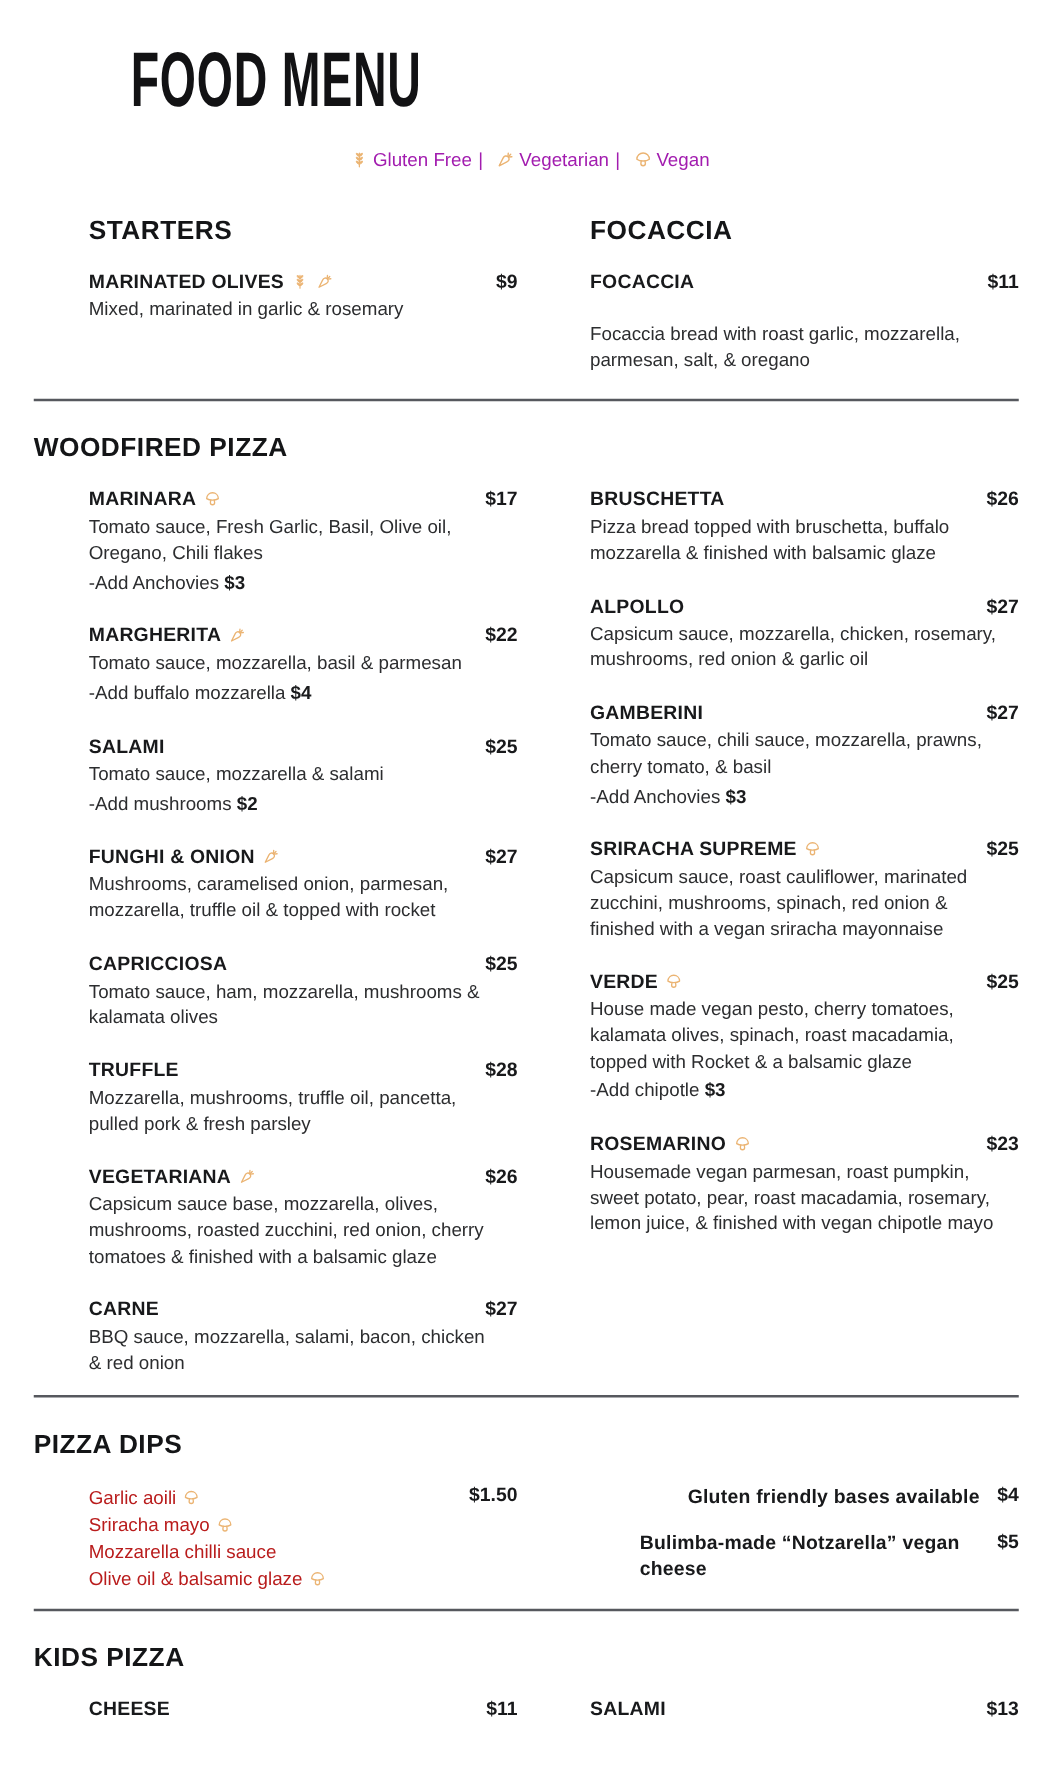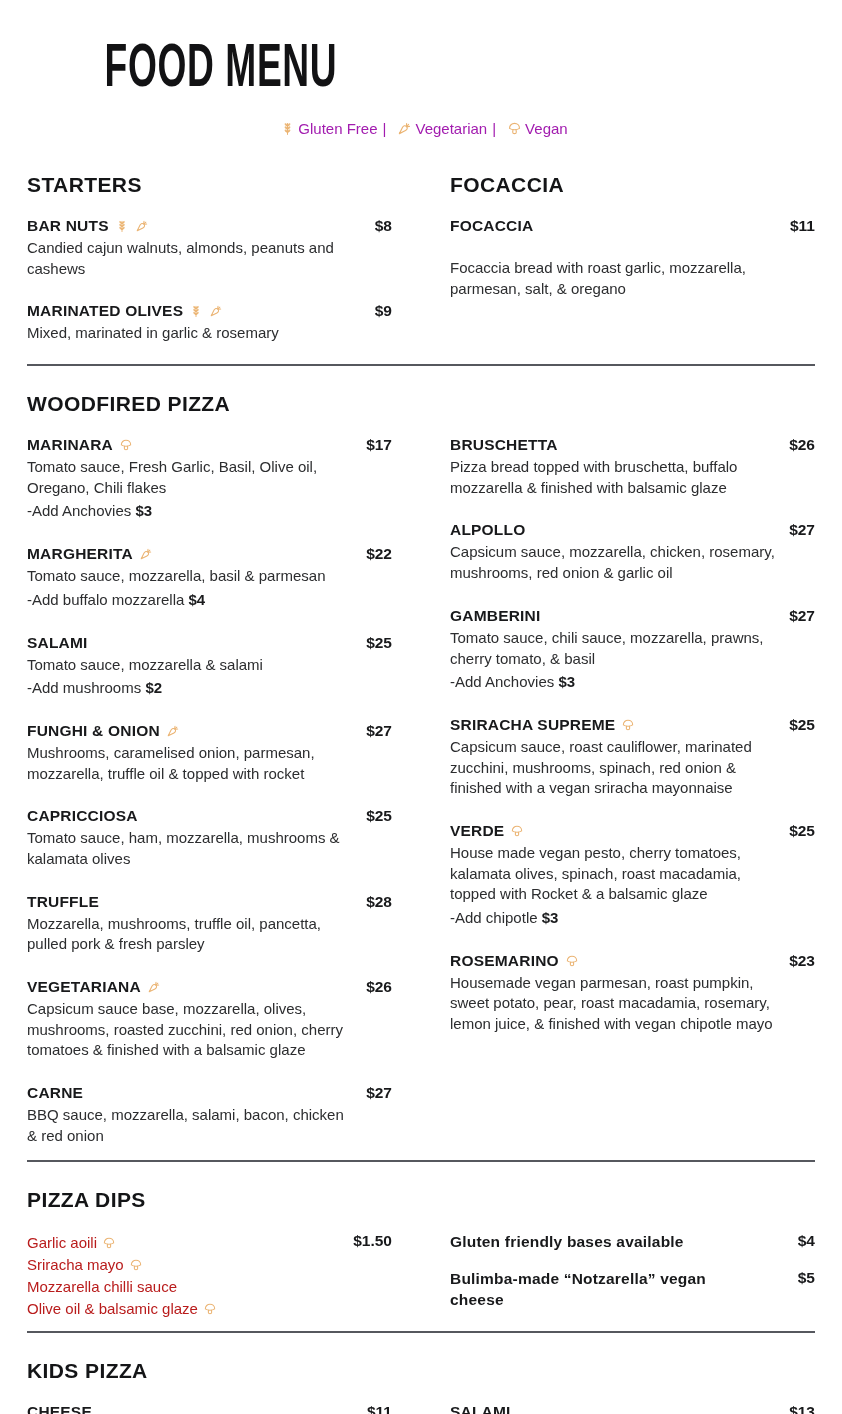--- a/index.html
+++ b/index.html
@@ -21,21 +21,21 @@
     color:#121214;
   }
 
   
   .legend { text-align:center; font-size:15px; color:#a21caf; margin:0 0 36px 0; }
   .legend .leg-item { white-space:nowrap; }
   .legend svg { width:15px; height:15px; vertical-align:-2px; margin-right:3px; color:#EBB473; }
   .legend .pipe { margin:0 5px; }
 
   
-  .grid2 { display:grid; grid-template-columns:1fr 1fr; column-gap:58px; align-items:start; }
+  .grid2 { display:grid; grid-template-columns:1fr 1fr; column-gap:58px; align-items:start;margin-left:44px; }
   h2.section-heading {
     font-size:21px; font-weight:bold; letter-spacing:0.4px;
     color:#141517; margin:0 0 20px 0;
   }
 
   
   .item { margin-bottom:23px; }
   .item:last-child { margin-bottom:10px; }
   .item .row { display:flex; justify-content:space-between; align-items:flex-start; }
   .name { font-weight:bold; font-size:15.5px; letter-spacing:0.2px; color:#18191b; }
@@ -46,21 +46,21 @@
   .col-right .desc { max-width:326px; }
   .addon b { font-weight:bold; color:#1a1b1d; }
 
   hr.divider { border:none; border-top:2px solid #56585E; margin:4px 0 26px 0; }
   hr.divider.pre { margin-top:10px; }
 
   
   .dips-left { display:flex; justify-content:space-between; align-items:flex-start; }
   .dip-line { font-size:15px; line-height:1.45; color:#b91c1c; }
   .dip-line svg { width:14px; height:14px; color:#EBB473; margin-left:5px; vertical-align:-2px; }
-  .extra { display:flex; justify-content:space-between; align-items:flex-start; margin-bottom:16px; }
+  .extra { display:flex; justify-content:flex-end; align-items:flex-start; margin-bottom:16px; }
   .extra .name { max-width:272px; line-height:1.35; }
 
   .hidden-defs { position:absolute; width:0; height:0; overflow:hidden; }
 </style>
 </head>
 <body>
 
 <svg class="hidden-defs" aria-hidden="true">
   <defs>
     <symbol id="i-wheat" viewBox="0 0 24 24" fill="currentColor" stroke="currentColor" stroke-width="1.2" stroke-linecap="round">
@@ -98,31 +98,20 @@
           <use href="#i-carrot"></use>
         </svg><span>Vegetarian</span></span><span class="pipe">|</span><span class="leg-item"><svg class="badge">
           <use href="#i-mushroom"></use>
         </svg><span>Vegan</span></span>
   </div>
 
   <div class="grid2">
     <div class="col-left">
       <h2 class="section-heading">STARTERS</h2>
 
-      <div class="item">
-        <div class="row">
-          <span class="name-wrap"><span class="name">BAR NUTS</span><svg class="badge">
-                <use href="#i-wheat"></use>
-              </svg><svg class="badge">
-                <use href="#i-carrot"></use>
-              </svg></span>
-          <span class="price">$8</span>
-        </div>
-        <div class="desc">Candied cajun walnuts, almonds, peanuts and cashews</div>
-      </div>
 
       <div class="item">
         <div class="row">
           <span class="name-wrap"><span class="name">MARINATED OLIVES</span><svg class="badge">
                 <use href="#i-wheat"></use>
               </svg><svg class="badge">
                 <use href="#i-carrot"></use>
               </svg></span>
           <span class="price">$9</span>
         </div>

